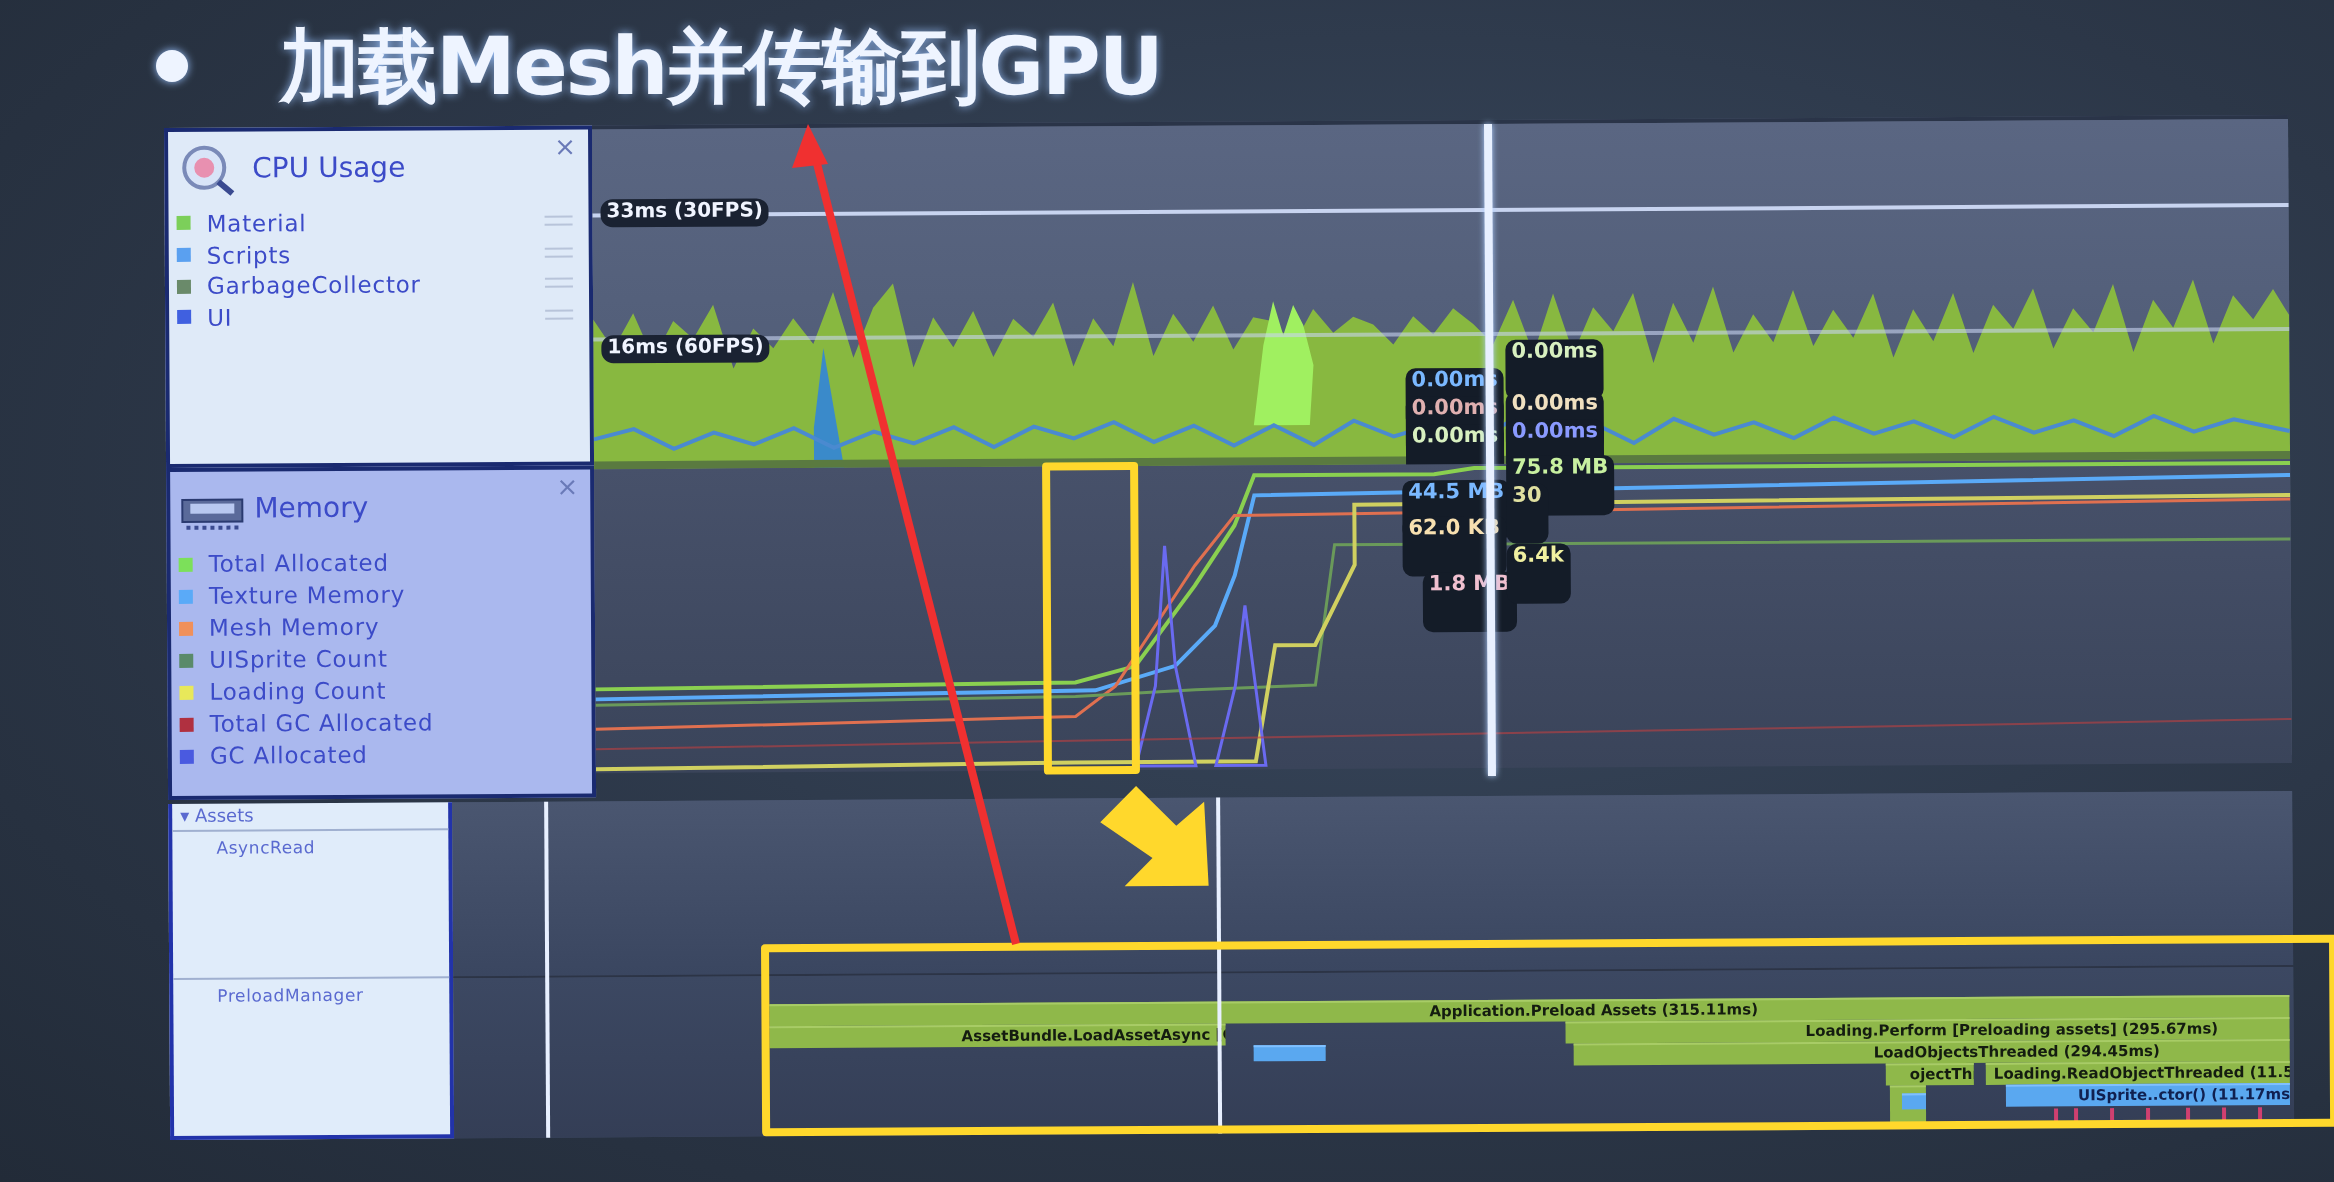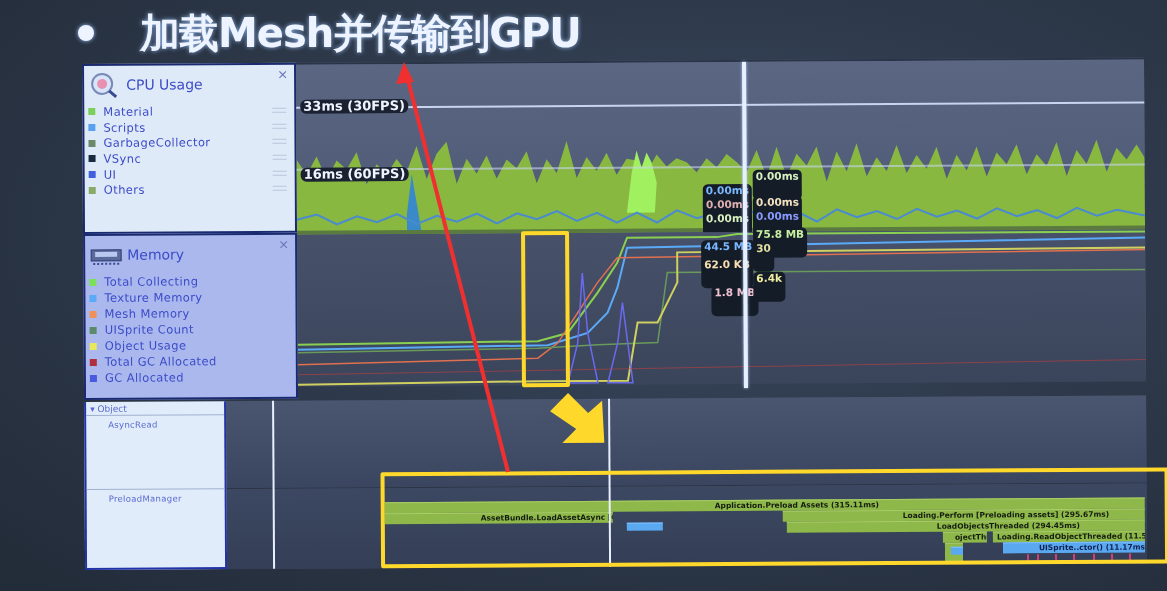--- a/index.html
+++ b/index.html
@@ -37,21 +37,21 @@
   .legend-item .drag { position: absolute; right: 8px; top: 5px; width: 14px; height: 5px; border-top: 1px solid #b8c4da; border-bottom: 1px solid #b8c4da; }
   .legend-mem .legend-item { height: 16px; }
 
   .chart-area { position: absolute; left: 214px; top: 0; width: 848px; height: 320px; background: #556078; border-top: 2px solid #2a3448; }
   .cpu-chart { position: absolute; left: 0; top: 0; width: 848px; height: 170px; background: linear-gradient(#5a6682, #4e5a74); }
   .mem-chart { position: absolute; left: 0; top: 170px; width: 848px; height: 152px; background: linear-gradient(#47516a, #3a445a); }
 
   .fps-line { position: absolute; left: 0; right: 0; height: 2px; background: #c8d4f0; }
   .fps-label {
     position: absolute; left: 4px; padding: 0 3px; height: 14px; line-height: 14px;
-    font-size: 13px; font-weight: bold; color: #f0f4ff; background: #1a2232; border-radius: 6px;
+    font-size: 10px; font-weight: bold; color: #f0f4ff; background: #1a2232; border-radius: 6px;
   }
   .val-tag {
     position: absolute; padding: 0 3px; height: 30px; line-height: 13px;
     font-size: 10.5px; font-weight: bold; background: #141c28; border-radius: 5px;
   }
   .cursor-line { position: absolute; top: 0; width: 4px; height: 326px; background: #e8f0ff; box-shadow: 0 0 3px #b0d0ff; }
 
   .hl-box { position: absolute; border: 4px solid #ffd82c; border-radius: 2px; }
 
   
@@ -102,67 +102,57 @@
         <span class="sw" style="background:#5aa0f0"></span>
         <span>Scripts</span>
         <span class="drag"></span>
       </div>
     <div class="legend-item">
         <span class="sw" style="background:#6a8a6a"></span>
         <span>GarbageCollector</span>
         <span class="drag"></span>
       </div>
     <div class="legend-item">
-        <span class="sw" style="background:#1a2a40"></span>
-        <span>VSync</span>
-        <span class="drag"></span>
-      </div>
-    <div class="legend-item">
         <span class="sw" style="background:#4060e0"></span>
         <span>UI</span>
-        <span class="drag"></span>
-      </div>
-    <div class="legend-item">
-        <span class="sw" style="background:#8aaa6a"></span>
-        <span>Others</span>
         <span class="drag"></span>
       </div>
   </div>
 
   <div class="legend-panel legend-mem">
     <span class="close-x">×</span>
     <div class="legend-head">
       <span class="ico">
         <svg width="34" height="28" viewBox="0 0 34 28">
           <rect x="2" y="9" width="30" height="11" fill="#5a6a9a" stroke="#2a3a70"></rect>
           <rect x="6" y="11" width="22" height="5" fill="#b8c8f0"></rect>
           <line x1="4" y1="23" x2="30" y2="23" stroke="#3a4a90" stroke-width="2" stroke-dasharray="2 2"></line>
         </svg>
       </span>
       <span>Memory</span>
     </div>
     <div class="legend-item">
         <span class="sw" style="background:#7ce05a"></span>
-        <span>Total Collecting</span>
+        <span>Total Allocated</span>
       </div>
     <div class="legend-item">
         <span class="sw" style="background:#5aaaf8"></span>
         <span>Texture Memory</span>
       </div>
     <div class="legend-item">
         <span class="sw" style="background:#f0905a"></span>
         <span>Mesh Memory</span>
       </div>
     <div class="legend-item">
         <span class="sw" style="background:#5a8a6a"></span>
         <span>UISprite Count</span>
       </div>
     <div class="legend-item">
         <span class="sw" style="background:#e8e85a"></span>
-        <span>Object Usage</span>
+        <span>Loading Count</span>
       </div>
     <div class="legend-item">
         <span class="sw" style="background:#b03040"></span>
         <span>Total GC Allocated</span>
       </div>
     <div class="legend-item">
         <span class="sw" style="background:#4a5ae0"></span>
         <span>GC Allocated</span>
       </div>
   </div>
@@ -206,21 +196,21 @@
       <div class="val-tag" style="left:456px;top:-4px;color:#c8f0a0">75.8 MB</div>
       <div class="val-tag" style="left:456px;top:10px;color:#e0e0a0">30</div>
       <div class="val-tag" style="left:456px;top:40px;color:#f0f0a0">6.4k</div>
     </div>
 
     <div class="cursor-line" style="left:446px"></div>
   </div>
 
   <div class="timeline">
     <div class="timeline-side">
-      <div class="tl-header">▾ <span>Object</span></div>
+      <div class="tl-header">▾ <span>Assets</span></div>
       <div class="tl-row async">AsyncRead</div>
       <div class="tl-row">PreloadManager</div>
     </div>
     <div class="tl-track t1"></div>
     <div class="tl-track t2">
       <div class="bar" style="left:158px;top:14px;width:760px">
           <span class="lbl" style="left:330px">Application.Preload Assets (315.11ms)</span>
         </div>
       <div class="bar" style="left:158px;top:25px;width:228px;padding-left:100px">
           <span class="lbl" style="left:96px">AssetBundle.LoadAssetAsync [Collecting dependencies] (19.43ms)</span>

